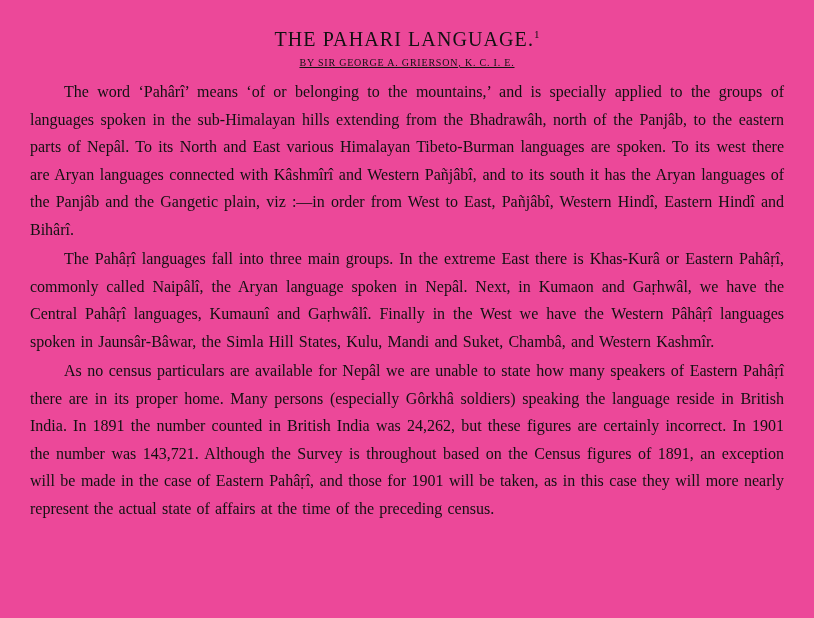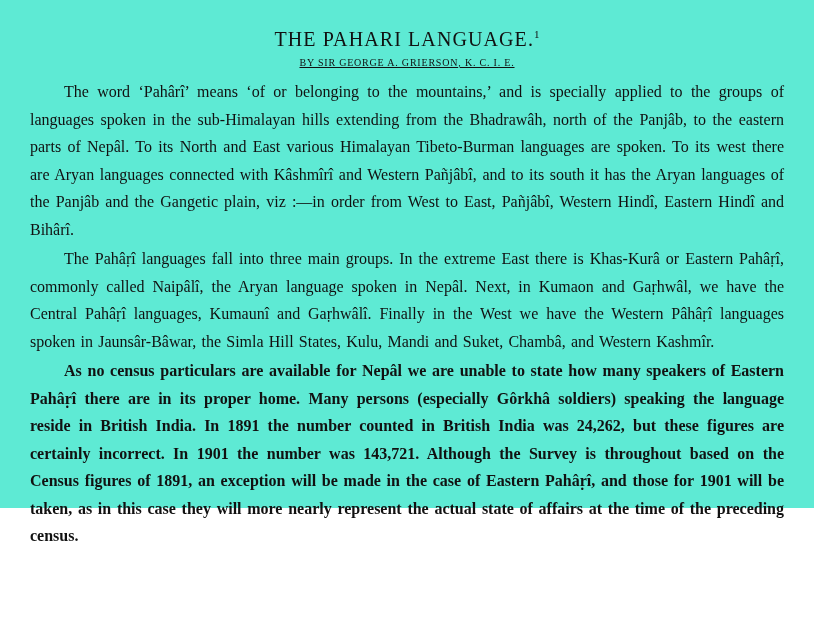--- a/index.html
+++ b/index.html
@@ -10,24 +10,24 @@
   body {
     width: 814px;
     height: 618px;
     overflow: hidden;
     font-family: "Liberation Serif", serif;
     color: #111111;
   }
   .page {
     position: relative;
     width: 814px;
-    height: 508px;
+    height: 618px;
     box-sizing: border-box;
     padding: 18px 30px 16px 30px;
-    background: #5eead4;
+    background: #ec4899;
   }
   .title {
     text-align: center;
     font-size: 20px;
     letter-spacing: 1.1px;
     margin: 10px 0 6px 0;
     font-weight: normal;
     font-variant: small-caps;
     text-transform: uppercase;
   }
@@ -48,21 +48,20 @@
     font-size: 16px;
     line-height: 27.5px;
     text-align: justify;
     text-justify: inter-word;
     margin: 0 0 2px 0;
     text-indent: 34px;
     word-spacing: 1.2px;
   }
   .para:last-child {
     margin-bottom: 17px;
-    font-weight: bold;
   }
 </style>
 </head>
 <body>
 
 <div class="page">
 
   <h1 class="title">
     <span>THE PAHARI LANGUAGE.</span><span class="fn">1</span>
   </h1>

